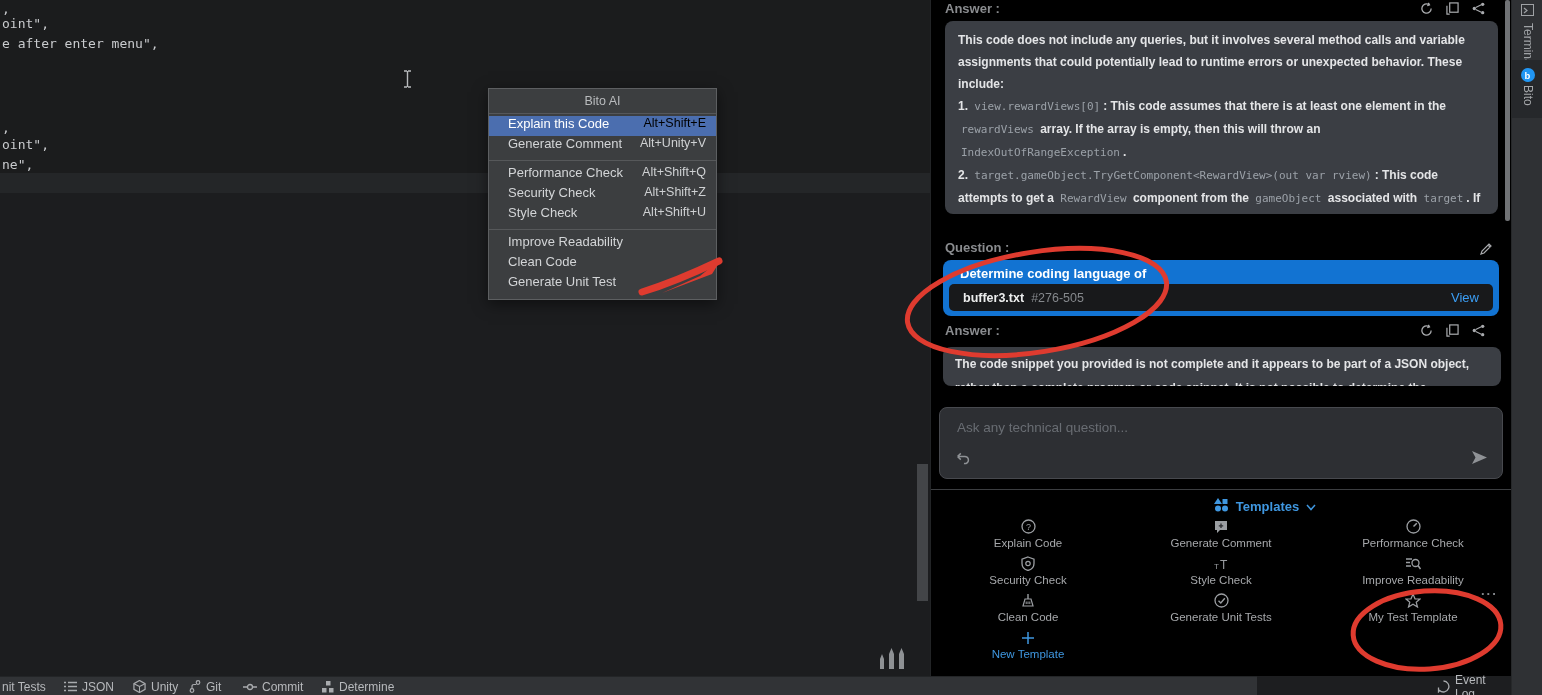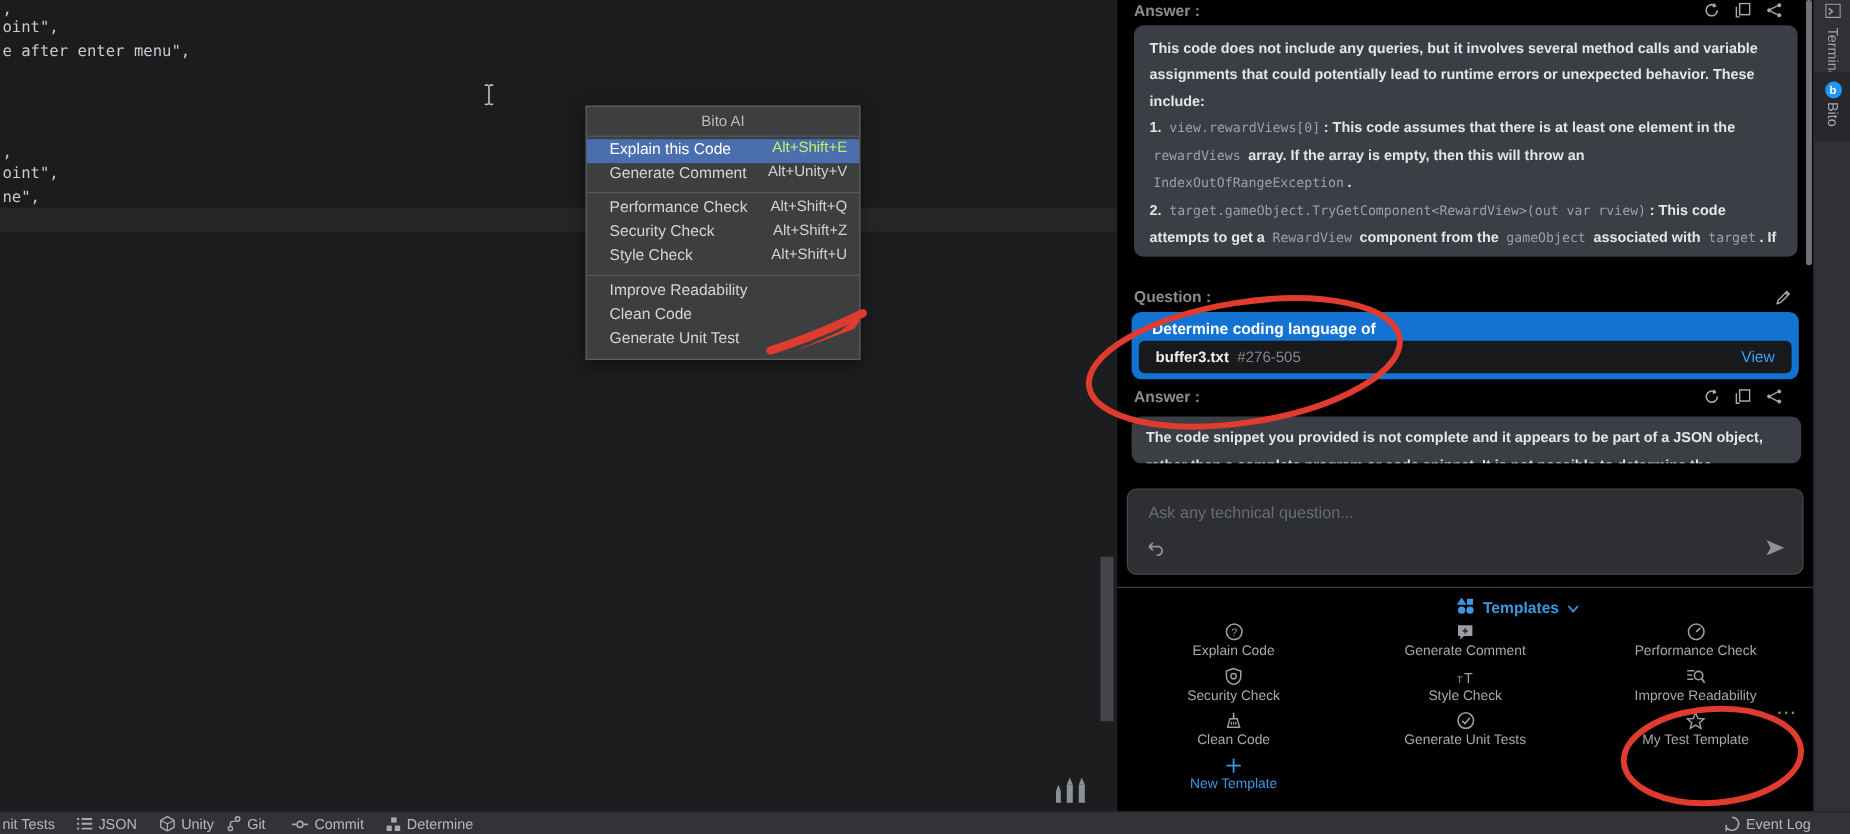--- a/index.html
+++ b/index.html
@@ -18,21 +18,21 @@
   .ibeam { position:absolute; left:402px; top:70px; color:#b9bbbd; }
   .ed-scrollbar { position:absolute; left:917px; top:464px; width:11px; height:137px; background:#434548; }
   .pencils { position:absolute; left:876px; top:646px; color:#8e9194; }
 
   
   .menu { position:absolute; left:488px; top:88px; width:229px; background:#3c3e40; border:1px solid #5d5f61; box-shadow:0 4px 14px rgba(0,0,0,.5); padding-bottom:5px; z-index:10; }
   .menu-title { height:25px; line-height:25px; text-align:center; color:#b9bbbd; font-size:12.5px; border-bottom:1px solid #55575a; margin-bottom:2px; }
   .menu-item { height:20px; display:flex; align-items:flex-start; font-size:13px; color:#d3d5d7; padding:0 10px 0 19px; cursor:default; }
   .menu-item .sc { margin-left:auto; font-size:12.5px; color:#cfd1d3; }
   .menu-item.selected { background:#4b6eaf; color:#fff; }
-  .menu-item.selected .sc { color:#bef264; }
+  .menu-item.selected .sc { color:#000000; }
   .menu-sep { height:1px; background:#56585a; margin:4px 0; }
 
   
   .panel { position:absolute; left:930px; top:0; width:581px; height:676px; background:#000000; border-left:1px solid #222426; }
   .sec-label { position:absolute; font-size:13px; font-weight:bold; color:#8a8c8f; }
   .hicons { position:absolute; display:flex; gap:13px; color:#a9abae; }
   .hicons svg { display:block; }
   .card { position:absolute; background:#3b3e44; border-radius:8px; color:#e4e5e7; font-size:12px; font-weight:600; line-height:22px; overflow:hidden; }
   .card code { font-family:"DejaVu Sans Mono", monospace; font-weight:400; font-size:11px; color:#9ba1a8; padding:0 3px; }
   .q-card { position:absolute; left:12px; top:260px; width:556px; height:56px; background:#1273d2; border-radius:8px; }
@@ -56,21 +56,21 @@
   .panel-scrollbar { position:absolute; left:574px; top:0; width:5px; height:221px; background:#707275; border-radius:2px; }
 
   
   .strip { position:absolute; left:1511px; top:0; width:31px; height:695px; background:#2f3134; border-left:1px solid #26282a; }
   .strip-btn { position:absolute; left:0; width:31px; display:flex; flex-direction:column; align-items:center; color:#9fa2a5; cursor:pointer; }
   .vtext { writing-mode:vertical-rl; text-orientation:sideways; font-size:12px; margin-top:3px; }
   .strip-bito { top:60px; height:58px; background:#26282b; width:31px; padding-top:8px; color:#a6a8ab; }
   .bito-dot { width:14px; height:14px; border-radius:50%; background:#2196f3; color:#fff; font-size:9.5px; font-weight:bold; display:flex; align-items:center; justify-content:center; }
 
   
-  .statusbar { position:absolute; left:0; top:676px; width:1542px; height:19px; background:#313336; border-top:1px solid #232527; font-size:12px; color:#b7b9bc; }
+  .statusbar { position:absolute; left:0; top:676px; width:1257px; height:19px; background:#313336; border-top:1px solid #232527; font-size:12px; color:#b7b9bc; }
   .sb-item { position:absolute; top:0; height:19px; display:flex; align-items:center; gap:5px; cursor:pointer; }
   .sb-item svg { display:block; color:#a9abae; }
 
   
   .annotations { position:absolute; left:0; top:0; width:1542px; height:695px; z-index:40; pointer-events:none; }
 </style>
 </head>
 <body>
 
 <div class="editor">

